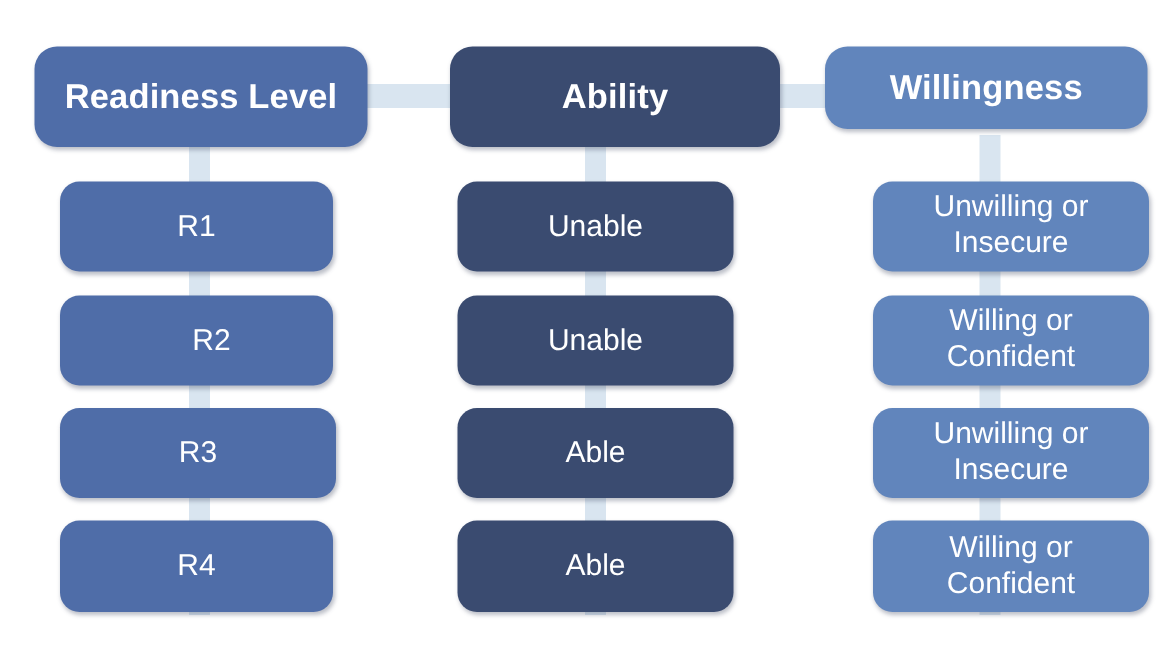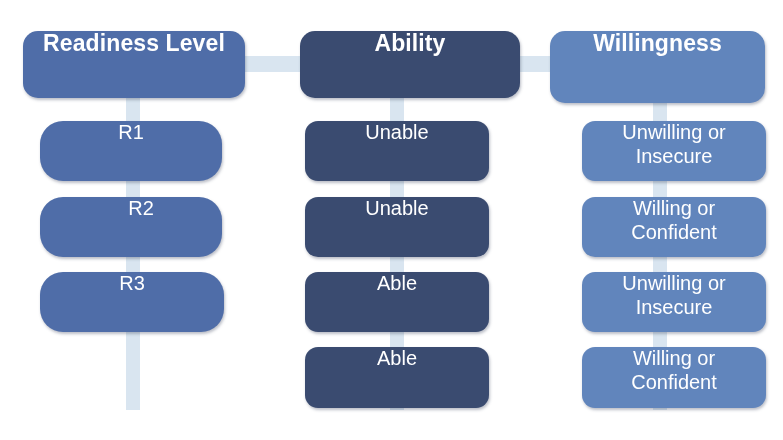--- a/index.html
+++ b/index.html
@@ -26,21 +26,21 @@
     z-index: 1;
   }
   .connector-h { height: 16px; }
   .connector-v { width: 14px; }
 
   
   .node {
     position: absolute;
     z-index: 2;
     display: flex;
-    align-items: flex-start;
+    align-items: center;
     justify-content: center;
     text-align: center;
     color: #ffffff;
     border-radius: 13px;
     box-shadow: 1px 2px 3px rgba(60, 70, 95, 0.35);
     box-sizing: border-box;
     line-height: 1.12;
     -webkit-font-smoothing: antialiased;
   }
 
@@ -57,21 +57,21 @@
     font-size: 20px;
     font-weight: normal;
   }
   .node.cell.two-line {
     font-size: 20px;
     line-height: 1.18;
     margin-left: 14px;
   }
 
   
-  .col-readiness { background: #4F6DA8; border-radius: 23px; }
+  .col-readiness { background: #4F6DA8; }
   .col-ability   { background: #3A4B70; }
   .col-willing   { background: #6185BC; }
 
   .node-label {
     display: block;
     padding: 0 6px;
     white-space: pre-line;
   }
 </style>
 </head>
@@ -87,32 +87,35 @@
   <div class="connector connector-v" style="left:653px; top:90px; height:320px;"></div>
 
   <div class="node header col-readiness" style="left:23px; top:31px; width:222px; height:67px;">
     <span class="node-label">Readiness Level</span>
   </div>
 
   <div class="node header col-ability" style="left:300px; top:31px; width:220px; height:67px;">
     <span class="node-label">Ability</span>
   </div>
 
-  <div class="node header col-willing" style="left:550px; top:31px; width:215px; height:72px;">
+  <div class="node header col-willing" style="left:550px; top:31px; width:215px; height:55px;">
     <span class="node-label">Willingness</span>
   </div>
 
   <div class="node cell col-readiness" style="left:40px; top:121px; width:182px; height:60px;">
     <span class="node-label">R1</span>
   </div>
   <div class="node cell col-readiness" style="left:40px; top:197px; width:182px; height:60px;padding-left:20px;">
     <span class="node-label">R2</span>
   </div>
   <div class="node cell col-readiness" style="left:40px; top:272px; width:184px; height:60px;">
     <span class="node-label">R3</span>
+  </div>
+  <div class="node cell col-readiness" style="left:40px; top:347px; width:182px; height:61px;">
+    <span class="node-label">R4</span>
   </div>
 
   <div class="node cell col-ability" style="left:305px; top:121px; width:184px; height:60px;">
     <span class="node-label">Unable</span>
   </div>
   <div class="node cell col-ability" style="left:305px; top:197px; width:184px; height:60px;">
     <span class="node-label">Unable</span>
   </div>
   <div class="node cell col-ability" style="left:305px; top:272px; width:184px; height:60px;">
     <span class="node-label">Able</span>

